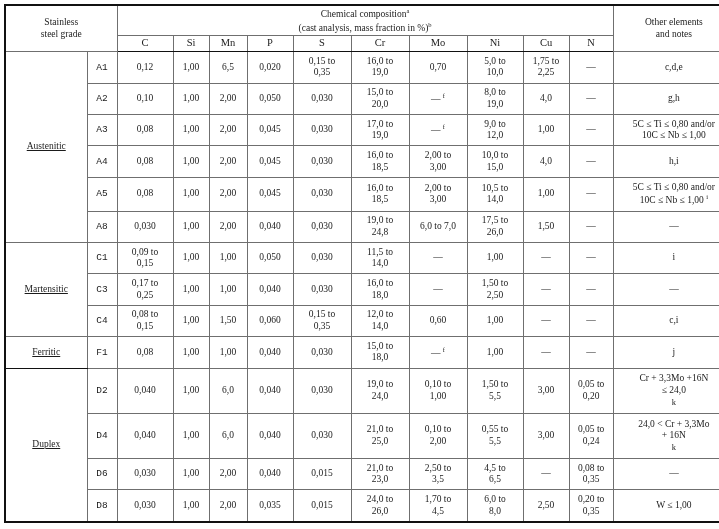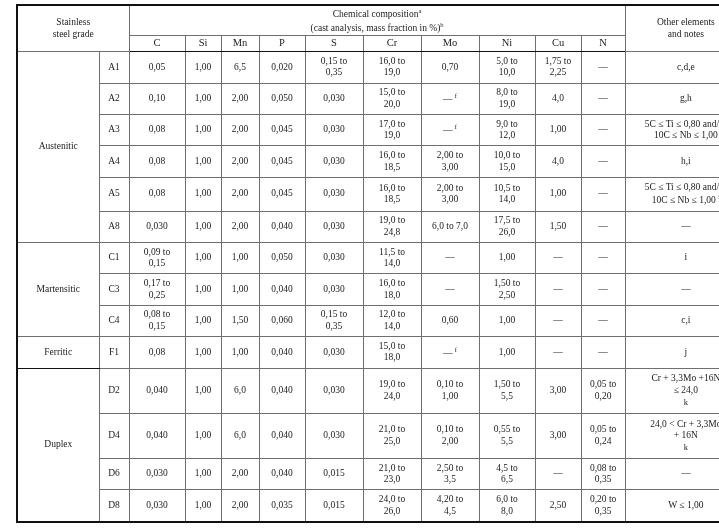--- a/index.html
+++ b/index.html
@@ -11,21 +11,21 @@
     width: 719px;
     height: 529px;
     font-family: "Liberation Serif", "DejaVu Serif", serif;
     color: #1b1b1b;
     overflow: hidden;
   }
   #table-wrap {
     box-sizing: border-box;
     width: 719px;
     height: 529px;
-    padding: 4px 10px 6px 16px;
+    padding: 4px 10px 6px 4px;
   }
   table.spec {
     border-collapse: collapse;
     table-layout: fixed;
     width: 100%;
     height: 100%;
     background: #fff;
   }
   table.spec td, table.spec th {
     border: 1px solid #6f6f6f;
@@ -46,25 +46,27 @@
     font-size: 10.5px;
   }
   tr.header-sub th {
     border-bottom: 1.6px solid #111;
     font-size: 10.5px;
   }
   .grade-cell {
     font-weight: bold;
     font-size: 10.5px;
     border-right: 1.6px solid #111;
+    text-decoration: underline;
   }
   .code-cell {
     font-weight: bold;
     font-size: 10px;
     border-right: 1.6px solid #111;
+    font-family: Liberation Mono, monospace;
   }
   .notes-cell {
     border-left: 1.6px solid #111;
     font-size: 9px;
   }
   th.notes-hdr {
     border-left: 1.6px solid #111;
   }
   .sec-end td, .sec-end th {
     border-bottom: 1.6px solid #111;
@@ -125,21 +127,21 @@
         <th>Ni</th>
         <th>Cu</th>
         <th>N</th>
       </tr>
     </thead>
     <tbody id="table-body">
         <tr>
           <td rowspan="6" class="grade-cell">Austenitic</td>
           <td class="code-cell">A1</td>
           <td>
-            <span class="stack">0,05</span>
+            <span class="stack">0,12</span>
           </td>
           <td>
             <span class="stack">1,00</span>
           </td>
           <td>
             <span class="stack">6,5</span>
           </td>
           <td>
             <span class="stack">0,020</span>
           </td>
@@ -658,21 +660,21 @@
             <span class="stack">0,035</span>
           </td>
           <td>
             <span class="stack">0,015</span>
           </td>
           <td>
             <span class="stack">24,0 to</span>
             <span class="stack">26,0</span>
           </td>
           <td>
-            <span class="stack">4,20 to</span>
+            <span class="stack">1,70 to</span>
             <span class="stack">4,5</span>
           </td>
           <td>
             <span class="stack">6,0 to</span>
             <span class="stack">8,0</span>
           </td>
           <td>
             <span class="stack">2,50</span>
           </td>
           <td>

